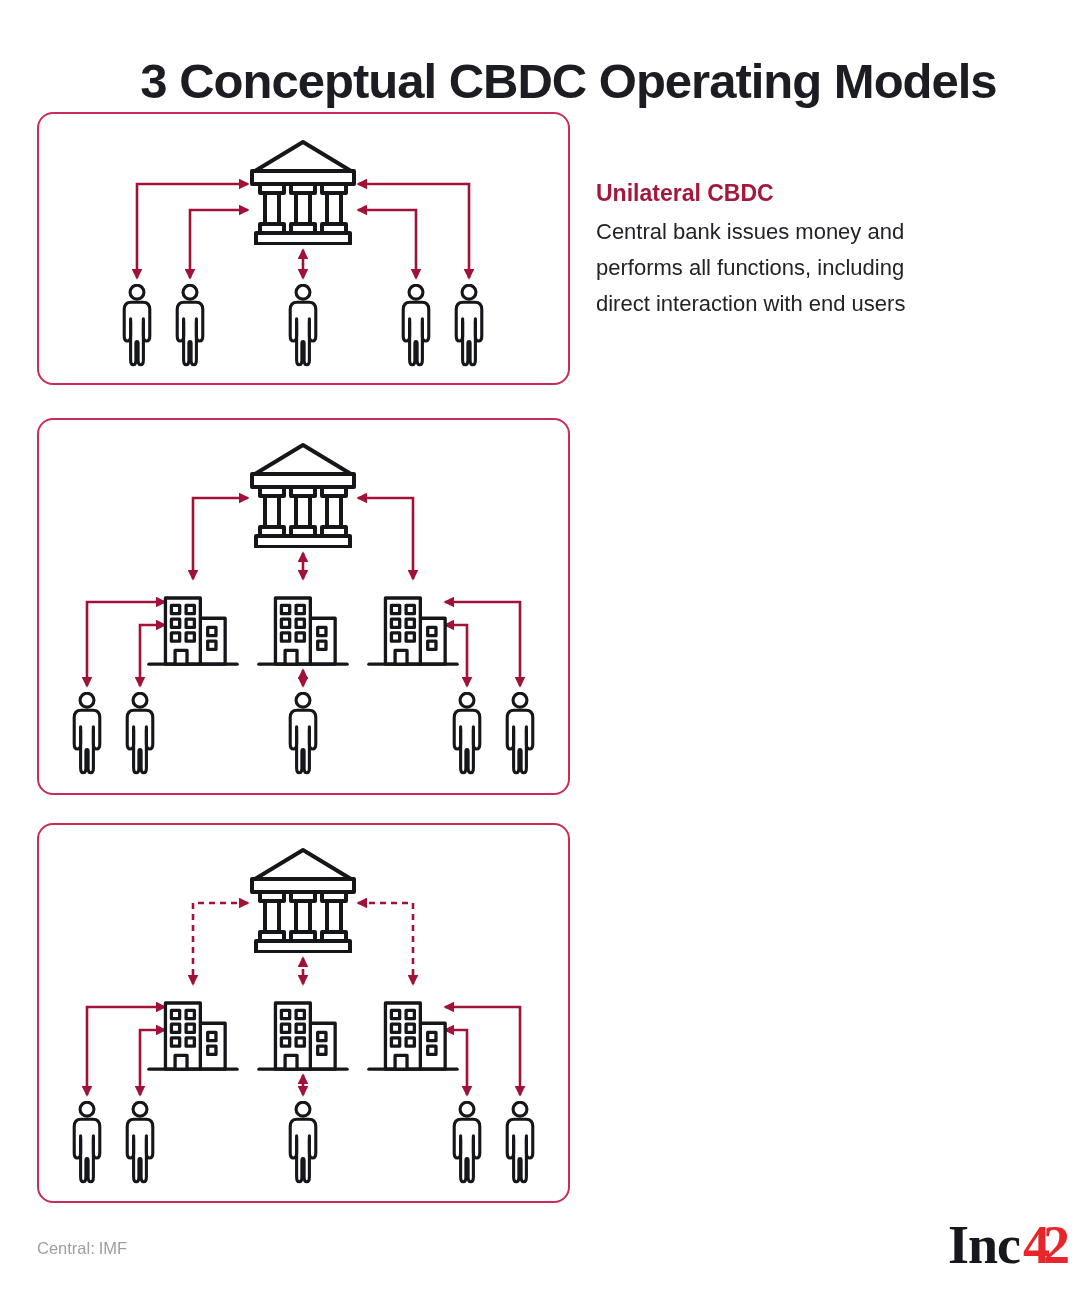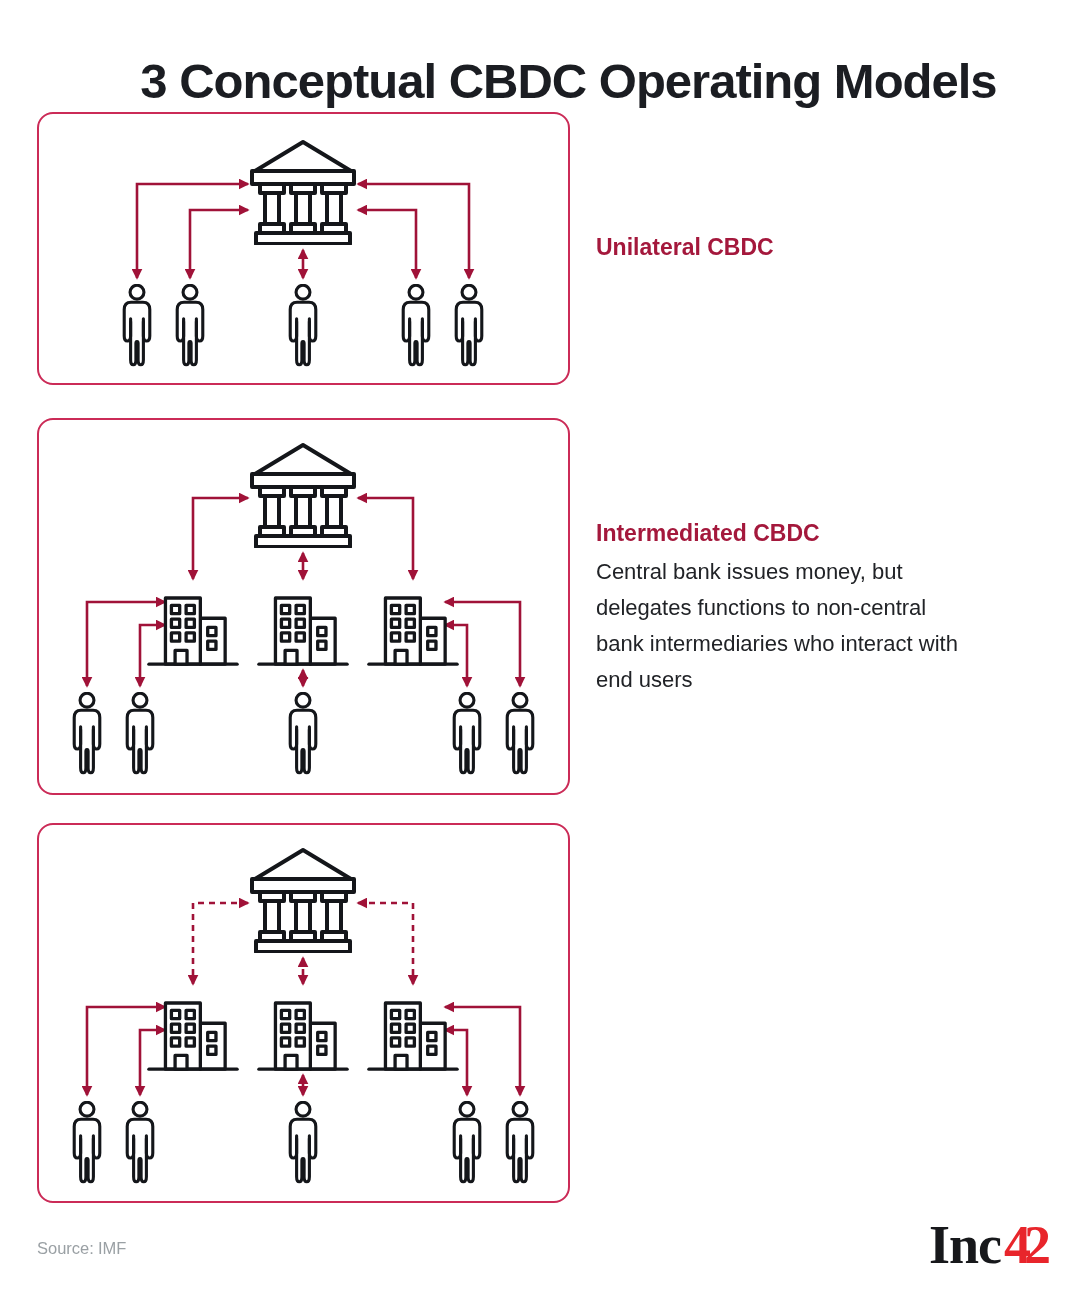--- a/index.html
+++ b/index.html
@@ -12,21 +12,21 @@
   .panel{box-sizing:border-box;border:2px solid #CB2B57;border-radius:16px;background:#fff;flex:none;overflow:hidden;}
   #row1 .panel{width:533px;height:273px}
   #row2 .panel{width:533px;height:377px}
   #row3 .panel{width:533px;height:380px}
   .diagram svg{display:block}
   .text{margin-left:26px;width:462px;}
   .text h2{margin:4px 0 7px 0;font-size:23px;font-weight:700;color:#A4183C;}
   .text p{margin:0;font-size:22px;line-height:36px;color:#212327;white-space:pre-line;}
   .footer-source{position:absolute;left:37px;top:1239px;font-size:16.5px;color:#9aa0a4;}
   .footer-source span{margin-right:4px;}
-  .logo{position:absolute;right:37px;top:1218px;line-height:1;white-space:nowrap;}
+  .logo{position:absolute;right:18px;top:1218px;line-height:1;white-space:nowrap;}
   .logo .inc{font-family:"Liberation Serif",serif;font-weight:900;font-size:54px;
              letter-spacing:-1px;color:#17181b;}
   .logo .n42{font-family:"Liberation Serif",serif;font-weight:900;font-size:54px;
              letter-spacing:-7px;color:#E8252B;margin-left:3px;}
   .defs-holder{position:absolute;width:0;height:0;overflow:hidden;}
 </style>
 </head>
 <body>
 
 <div class="page">
@@ -93,20 +93,23 @@
             <use href="#person" x="76" y="170" width="44" height="84"></use>
             <use href="#person" x="129" y="170" width="44" height="84"></use>
             <use href="#person" x="242" y="170" width="44" height="84"></use>
             <use href="#person" x="355" y="170" width="44" height="84"></use>
             <use href="#person" x="408" y="170" width="44" height="84"></use>
           </svg>
         </div>
     </div>
     <div class="text">
       <h2>Unilateral CBDC</h2>
+      <p>Central bank issues money and
+performs all functions, including
+direct interaction with end users</p>
     </div>
   </div>
 
   <div class="row" id="row2">
     <div class="panel">
       <div class="diagram">
           <svg xmlns="http://www.w3.org/2000/svg" width="529" height="373" viewBox="0 0 529 373">
             <path d="M209 78 H154 V159" fill="none" stroke="#A01238" stroke-width="2.6" marker-start="url(#ah)" marker-end="url(#ah)"></path>
             <path d="M319 78 H374 V159" fill="none" stroke="#A01238" stroke-width="2.6" marker-start="url(#ah)" marker-end="url(#ah)"></path>
             <path d="M264 133 V159" fill="none" stroke="#A01238" stroke-width="2.6" marker-start="url(#ah)" marker-end="url(#ah)"></path>
@@ -119,27 +122,20 @@
             <use href="#building" x="108" y="167" width="92" height="79"></use>
             <use href="#building" x="218" y="167" width="92" height="79"></use>
             <use href="#building" x="328" y="167" width="92" height="79"></use>
             <use href="#person" x="26" y="272" width="44" height="84"></use>
             <use href="#person" x="79" y="272" width="44" height="84"></use>
             <use href="#person" x="242" y="272" width="44" height="84"></use>
             <use href="#person" x="406" y="272" width="44" height="84"></use>
             <use href="#person" x="459" y="272" width="44" height="84"></use>
           </svg>
         </div>
-    </div>
-    <div class="text">
-      <h2>Intermediated CBDC</h2>
-      <p>Central bank issues money, but
-delegates functions to non-central
-bank intermediaries who interact with
-end users</p>
     </div>
   </div>
 
   <div class="row" id="row3">
     <div class="panel">
       <div class="diagram">
           <svg xmlns="http://www.w3.org/2000/svg" width="529" height="376" viewBox="0 0 529 376">
             <path d="M209 78 H154 V159" fill="none" stroke="#A01238" stroke-width="2.6" stroke-dasharray="6 5" marker-start="url(#ah)" marker-end="url(#ah)"></path>
             <path d="M319 78 H374 V159" fill="none" stroke="#A01238" stroke-width="2.6" stroke-dasharray="6 5" marker-start="url(#ah)" marker-end="url(#ah)"></path>
             <path d="M264 133 V159" fill="none" stroke="#A01238" stroke-width="2.6" stroke-dasharray="6 5" marker-start="url(#ah)" marker-end="url(#ah)"></path>
@@ -158,20 +154,20 @@
             <use href="#person" x="406" y="276" width="44" height="84"></use>
             <use href="#person" x="459" y="276" width="44" height="84"></use>
           </svg>
         </div>
     </div>
     <div class="text">
     </div>
   </div>
 
   <div class="footer-source">
-    <span>Source:</span><span>IMF</span>
+    <span>Central:</span><span>IMF</span>
   </div>
 
   <div class="logo">
     <span class="inc">Inc</span><span class="n42">42</span>
   </div>
 
 </div>
 
 </body></html>

